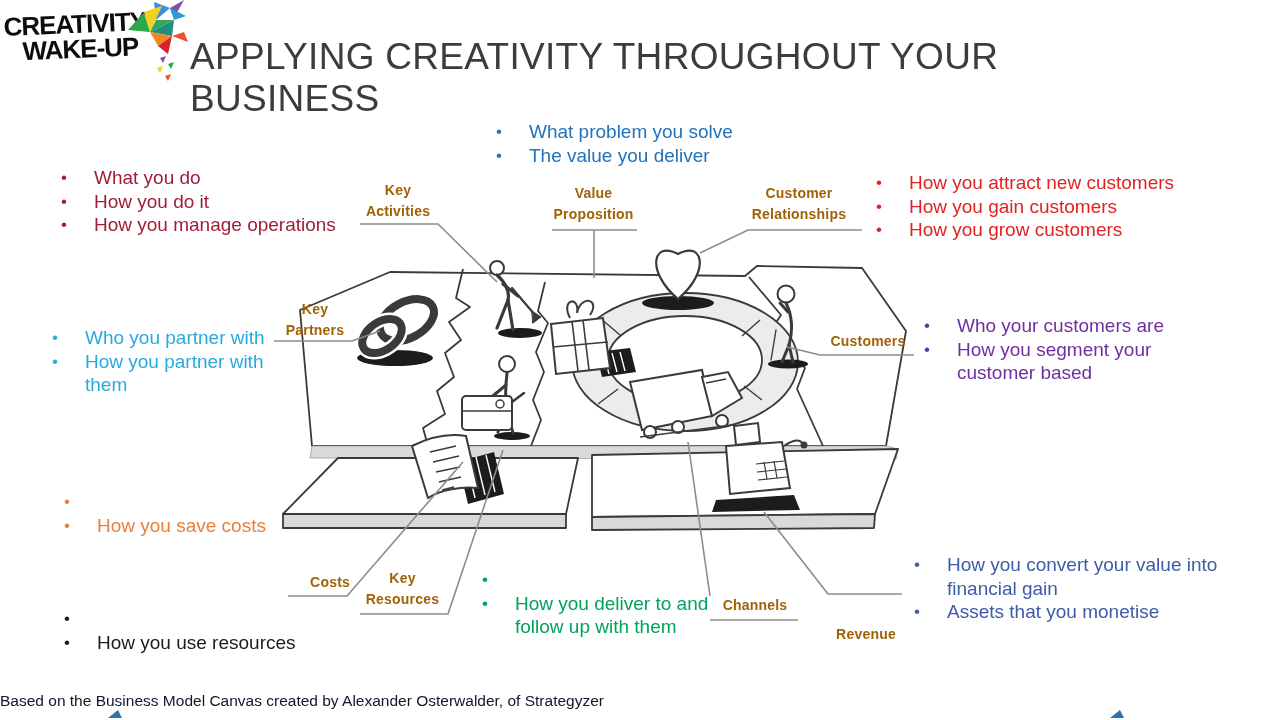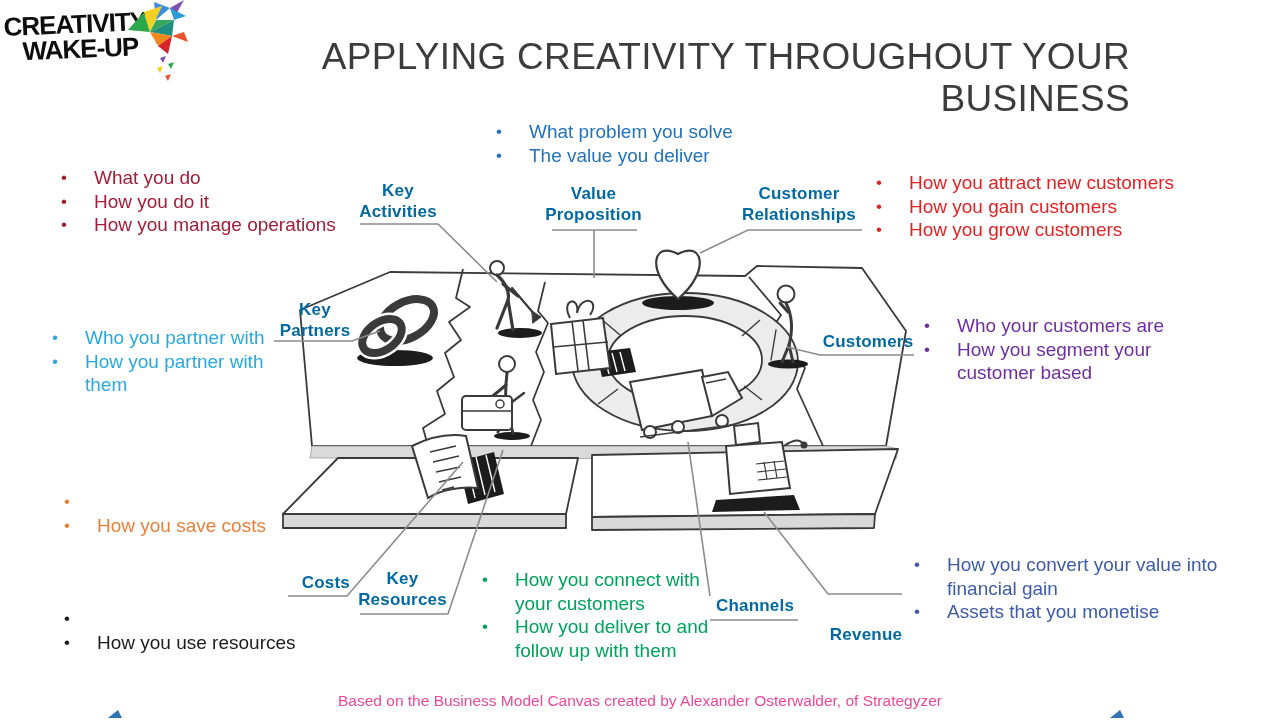--- a/index.html
+++ b/index.html
@@ -7,29 +7,29 @@
     position:relative;width:1280px;height:720px;background:#ffffff;
     font-family:"Liberation Sans", sans-serif;overflow:hidden;margin:0 auto;
   }
   .abs{position:absolute;}
   
   .logo{left:4px;top:12px;transform:rotate(-2.5deg);color:#0d0d0d;font-weight:bold;line-height:25px;}
   .logo-l1{font-size:26px;letter-spacing:-1px;}
   .logo-l2{font-size:26px;letter-spacing:-1px;margin-left:18px;}
   .bird{left:126px;top:0;}
   
-  .title{left:190px;top:36px;width:940px;font-size:37px;color:#3c3c3c;letter-spacing:.3px;text-align:right;}
+  .title{left:190px;top:36px;width:940px;font-size:37px;color:#3c3c3c;letter-spacing:.3px;}
   
   .note{position:absolute;font-size:19px;line-height:23.5px;}
   .note .it{display:flex;align-items:flex-start;}
   .note .dot{flex:0 0 33px;padding-left:4px;font-size:17px;line-height:23.5px;}
   
-  .clabel{position:absolute;font-weight:bold;font-size:17px;color:#0369a1;
+  .clabel{position:absolute;font-weight:bold;font-size:14px;color:#a16207;
           text-align:center;white-space:pre-line;line-height:21px;letter-spacing:.2px;}
-  .footer{left:0;top:692px;width:100%;text-align:center;font-size:15.5px;color:#ec4899;}
+  .footer{left:0;top:692px;width:100%;text-align:left;font-size:15.5px;color:#0f172a;}
   svg.art{position:absolute;left:0;top:0;pointer-events:none;}
 </style>
 </head>
 <body>
 
 <div class="slide">
 
   <svg class="art" width="1280" height="720" viewBox="0 0 1280 720">
 
     <g stroke="#3a3a3a" stroke-width="1.8" fill="#ffffff" stroke-linejoin="round">
@@ -246,21 +246,20 @@
       </div>
     <div class="it">
         <span class="dot">•</span>
         <span>How you use resources</span>
       </div>
   </div>
 
   <div class="note" style="left: 478px; top: 568px; width: 250px; color: rgb(0, 163, 92);">
     <div class="it">
         <span class="dot">•</span>
-        <span>How you connect with your customers</span>
       </div>
     <div class="it">
         <span class="dot">•</span>
         <span>How you deliver to and follow up with them</span>
       </div>
   </div>
 
   <div class="note" style="left: 910px; top: 553px; width: 340px; color: rgb(61, 91, 169);">
     <div class="it">
         <span class="dot">•</span>

